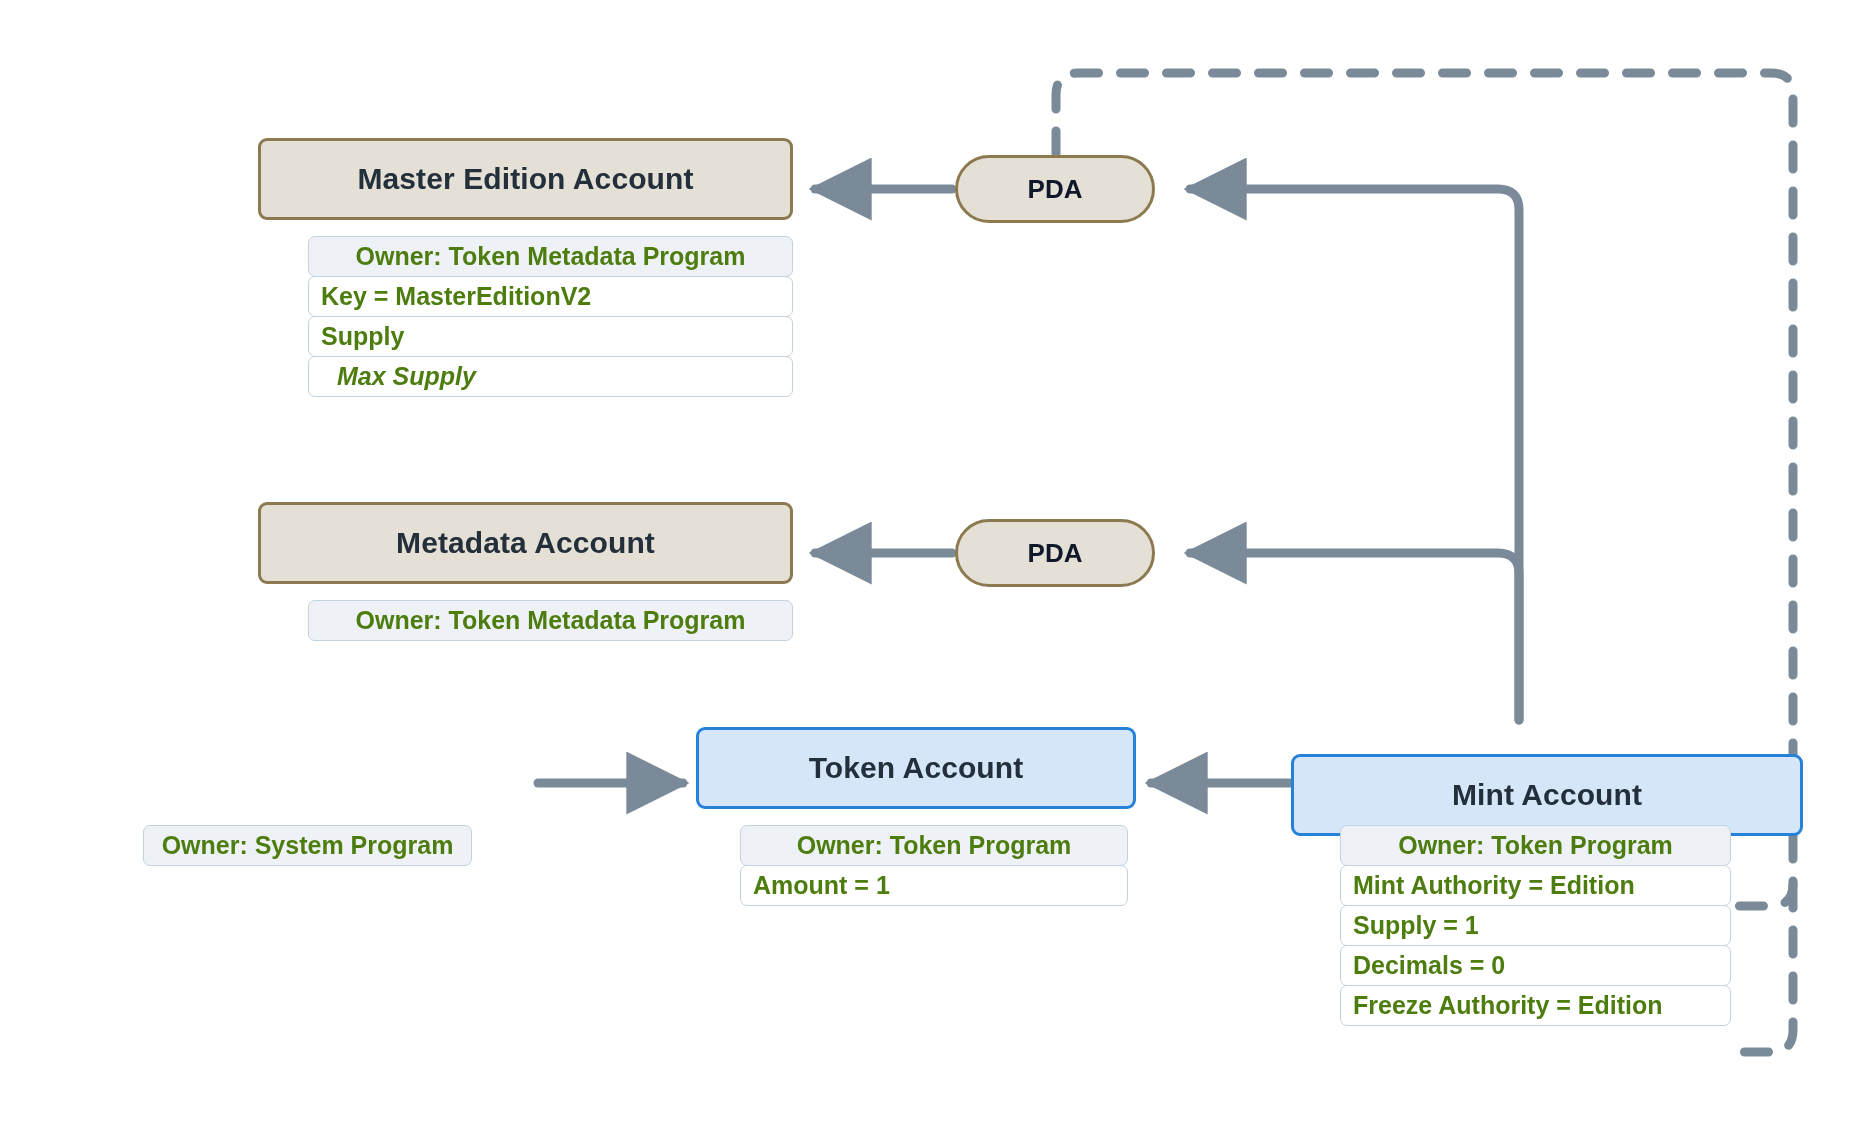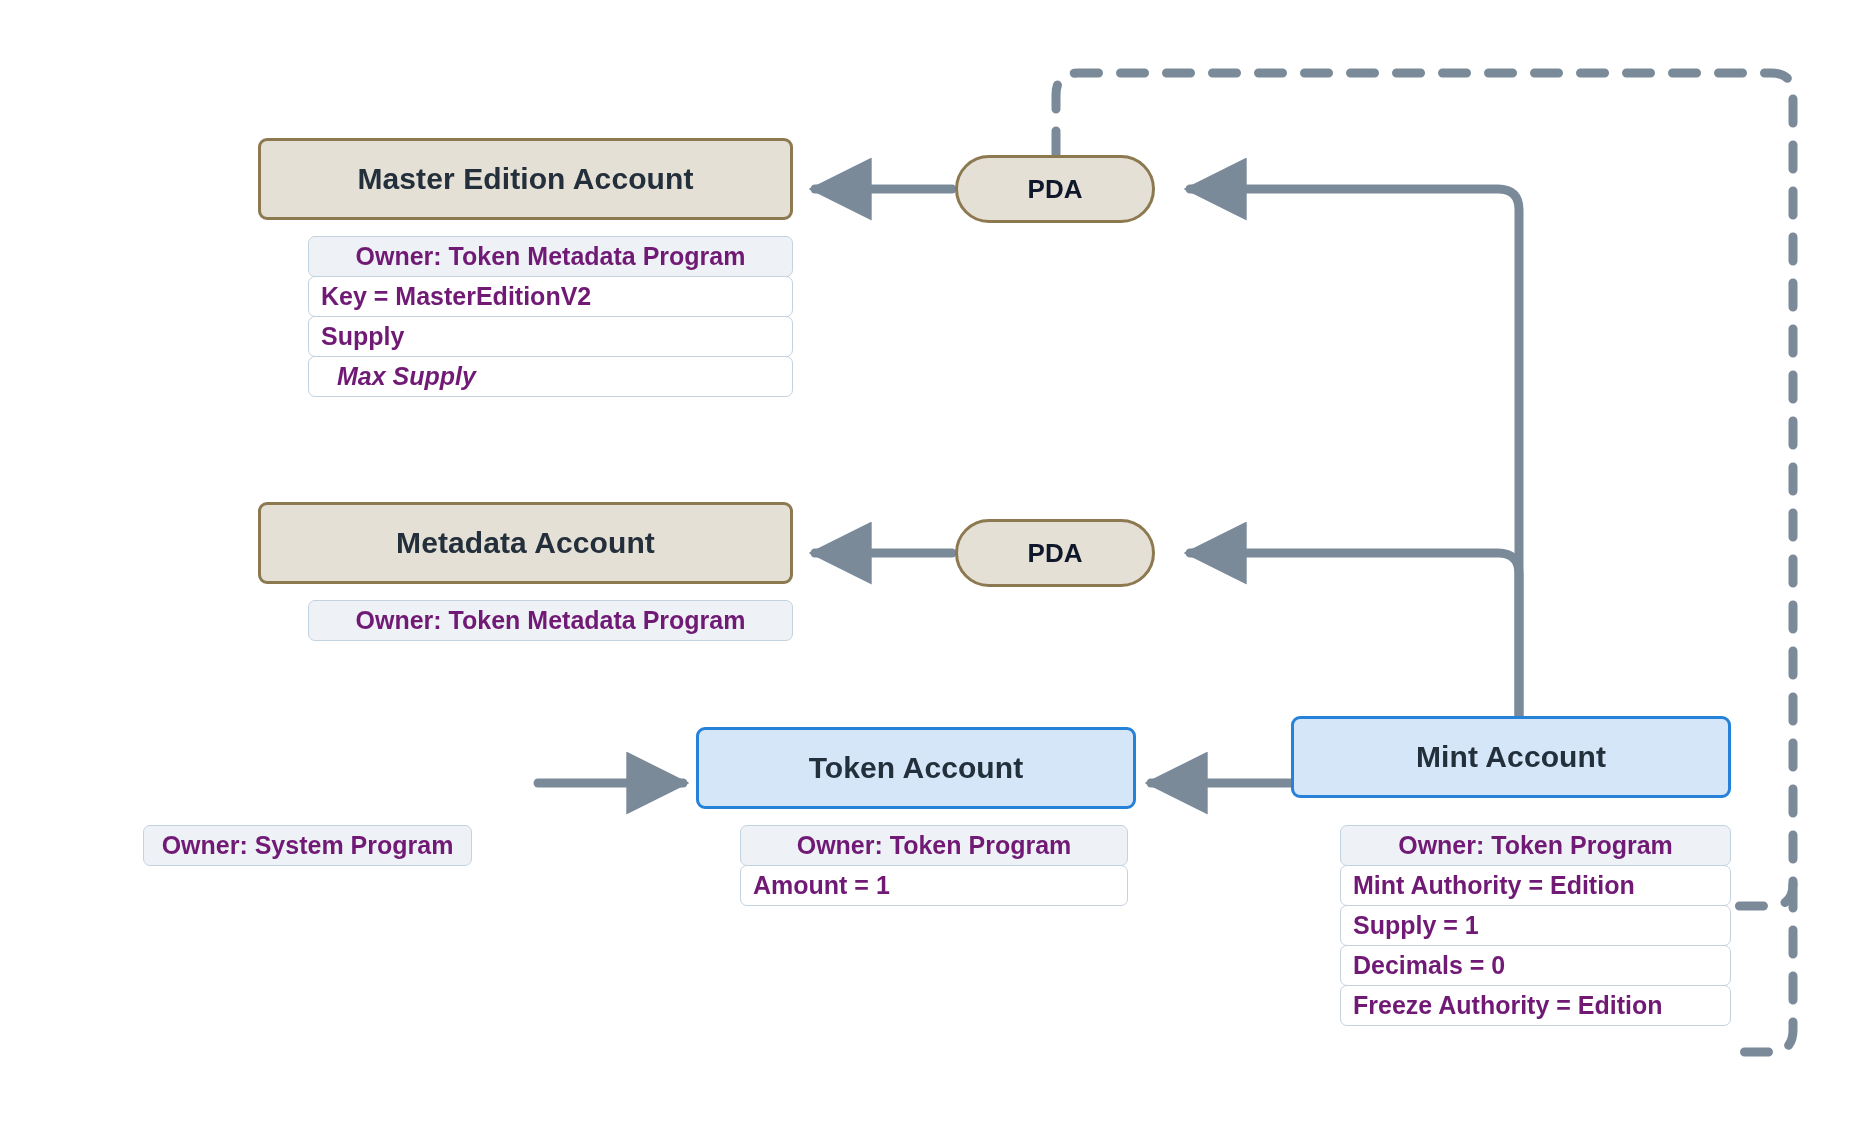--- a/index.html
+++ b/index.html
@@ -63,21 +63,21 @@
     display: flex;
     flex-direction: column;
   }
   .attr {
     box-sizing: border-box;
     height: 41px;
     border: 1px solid #c3d2df;
     border-radius: 7px;
     background: #ffffff;
     font-size: 25px;
-    color: #701a75;
+    color: #4d7c0f;
     display: flex;
     align-items: center;
     padding: 0 12px;
     margin-top: -1px;
     white-space: nowrap;
   }
   .attr.owner {
     background: #eef2f6;
     justify-content: center;
     padding: 0 18px;
@@ -164,21 +164,21 @@
   </div>
 
   <div class="node" style="left:688px; top:727px; width:440px;padding-left:8px;">
     <div class="node-title title-blue">Token Account</div>
   </div>
   <div class="attrs" style="left:740px; top:826px; width:388px;">
     <div class="attr owner">Owner: Token Program</div>
     <div class="attr">Amount = 1</div>
   </div>
 
-  <div class="node" style="left:1291px; top:716px; width:440px;">
+  <div class="node" style="left:1291px; top:754px; width:512px;">
     <div class="node-title title-blue">Mint Account</div>
   </div>
   <div class="attrs" style="left:1340px; top:826px; width:391px;">
     <div class="attr owner">Owner: Token Program</div>
     <div class="attr">Mint Authority = Edition</div>
     <div class="attr">Supply = 1</div>
     <div class="attr">Decimals = 0</div>
     <div class="attr">Freeze Authority = Edition</div>
   </div>
 

